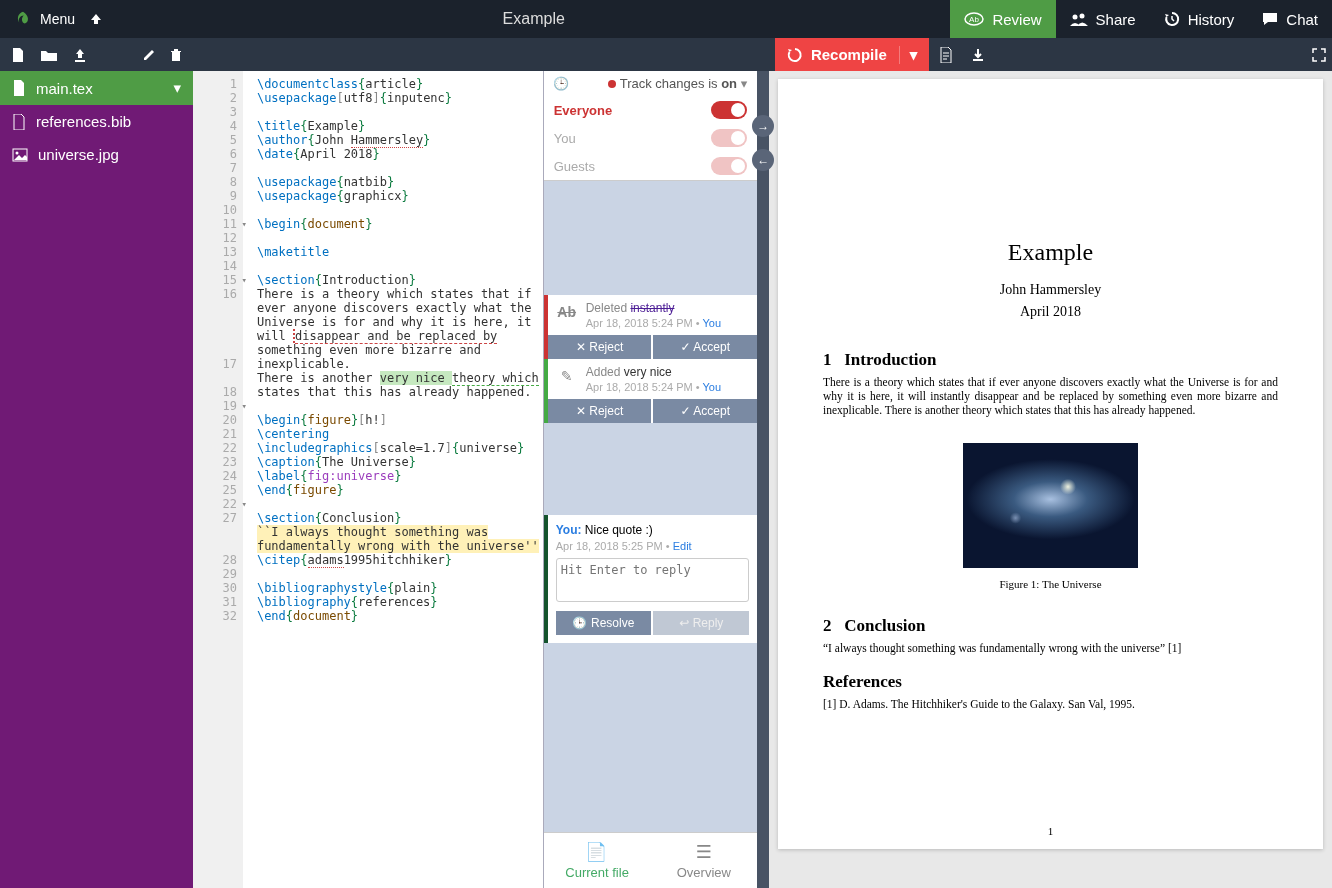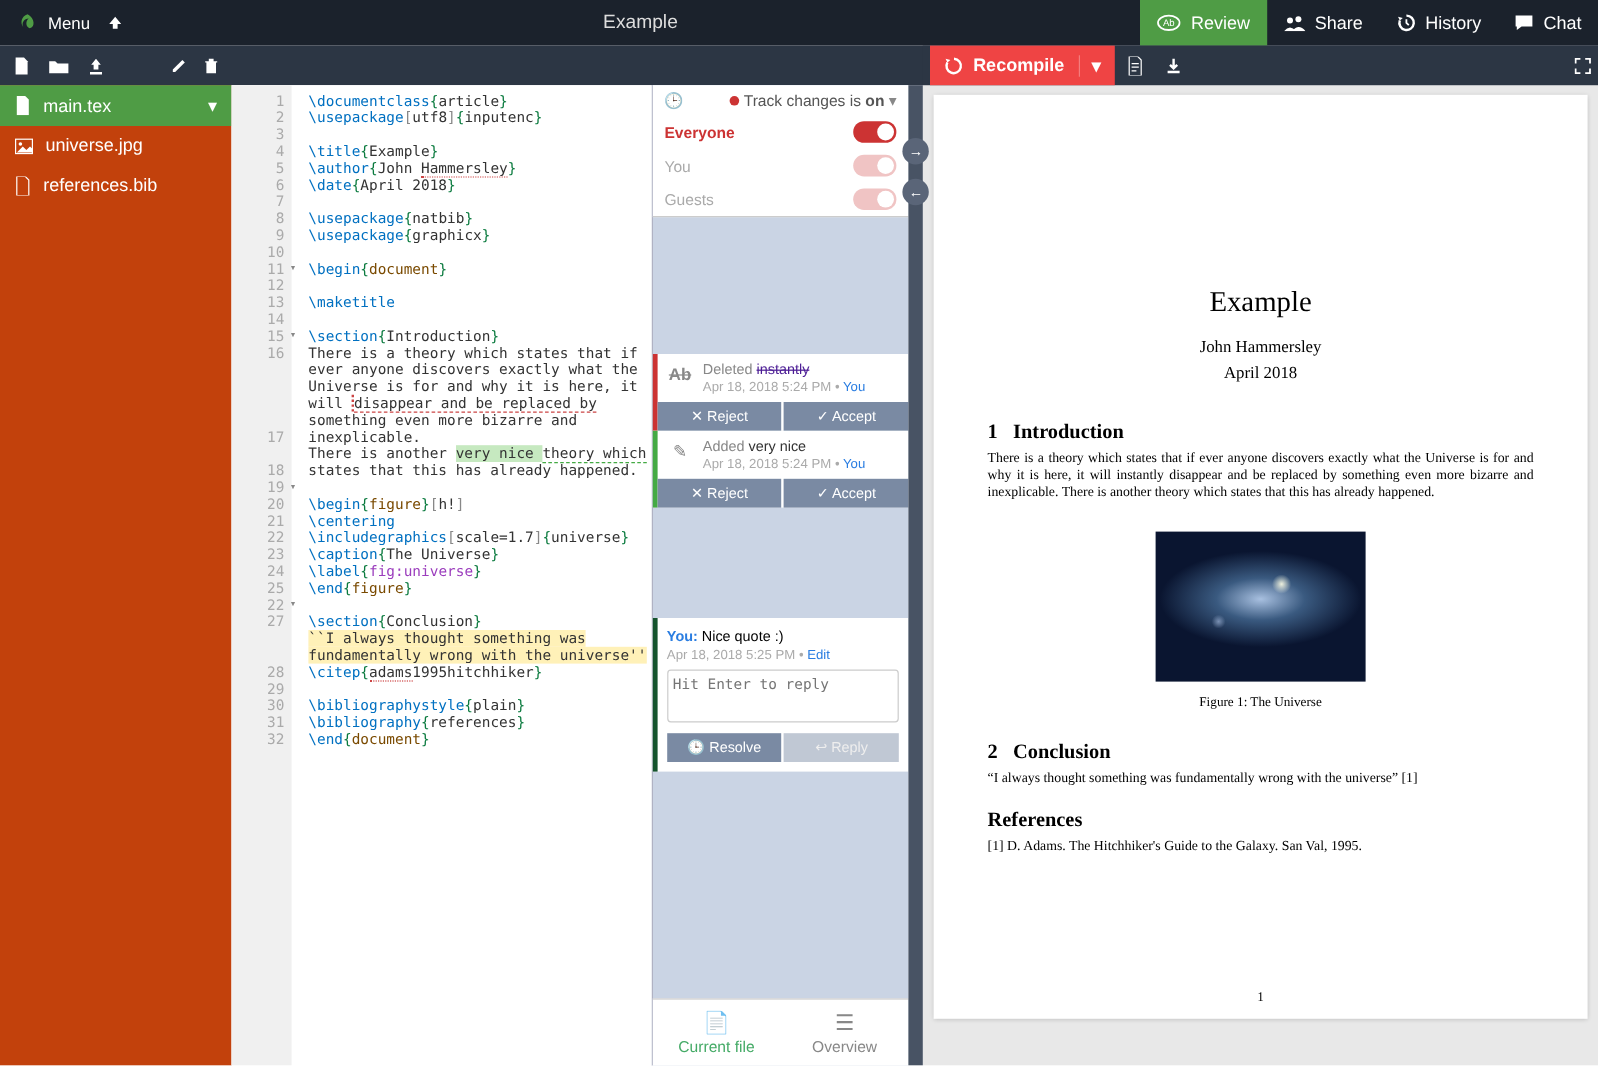--- a/index.html
+++ b/index.html
@@ -16,21 +16,21 @@
 
 
 .subbar { height: 33px; background: #2c3644; display: flex; align-items: center; justify-content: space-between; padding: 0 10px; color: #ddd; }
 .subbar .left, .subbar .right { display: flex; gap: 14px; align-items: center; }
 .subbar .icon-btn { cursor: pointer; }
 
 
 .main { display: flex; height: calc(888px - 71px); }
 
 
-.filetree { width: 197px; background: #c2410c; color: #fff; }
+.filetree { width: 197px; background: #701a75; color: #fff; }
 .filetree .item { padding: 8px 12px; display: flex; align-items: center; gap: 10px; cursor: pointer; font-size: 15px; }
 .filetree .item.active { background: #4f9c45; }
 .filetree .item .chev { margin-left: auto; }
 
 
 .editor { flex: 1; display: flex; background: #fff; position: relative; }
 .gutter { width: 50px; background: #f0f0f0; color: #aaa; font-family: monospace; font-size: 12px; text-align: right; padding: 6px 6px 0 0; line-height: 14px; }
 .gutter .ln { height: 14px; position: relative; }
 .gutter .fold::after { content: '▾'; position: absolute; right: -10px; font-size: 9px; color: #888; }
 .code { flex: 1; font-family: monospace; font-size: 12px; padding: 6px 4px 0 14px; line-height: 14px; white-space: pre; color: #333; }
@@ -193,32 +193,32 @@
 
   <div class="filetree">
     <div class="item active">
       <svg width="14" height="16" viewBox="0 0 14 16">
           <path d="M2 0 H9 L12 3 V16 H2 Z" fill="#fff"></path>
         </svg>
       <span>main.tex</span>
       <span class="chev">▾</span>
     </div>
     <div class="item">
+      <svg width="14" height="16" viewBox="0 0 14 16">
+          <path d="M2 0 H9 L12 3 V16 H2 Z" fill="none" stroke="#fff"></path>
+        </svg>
+      <span>references.bib</span>
+    </div>
+    <div class="item">
       <svg width="16" height="14" viewBox="0 0 16 14">
           <rect x="1" y="1" width="14" height="12" fill="none" stroke="#fff"></rect>
           <circle cx="5" cy="5" r="1.5" fill="#fff"></circle>
           <path d="M2 12 L7 7 L10 10 L13 7 L15 9 V12 Z" fill="#fff"></path>
         </svg>
       <span>universe.jpg</span>
-    </div>
-    <div class="item">
-      <svg width="14" height="16" viewBox="0 0 14 16">
-          <path d="M2 0 H9 L12 3 V16 H2 Z" fill="none" stroke="#fff"></path>
-        </svg>
-      <span>references.bib</span>
     </div>
   </div>
 
   <div class="editor">
     <div class="gutter">
       <div class="ln">1</div>
         <div class="ln">2</div>
         <div class="ln">3</div>
         <div class="ln">4</div>
         <div class="ln">5</div>

